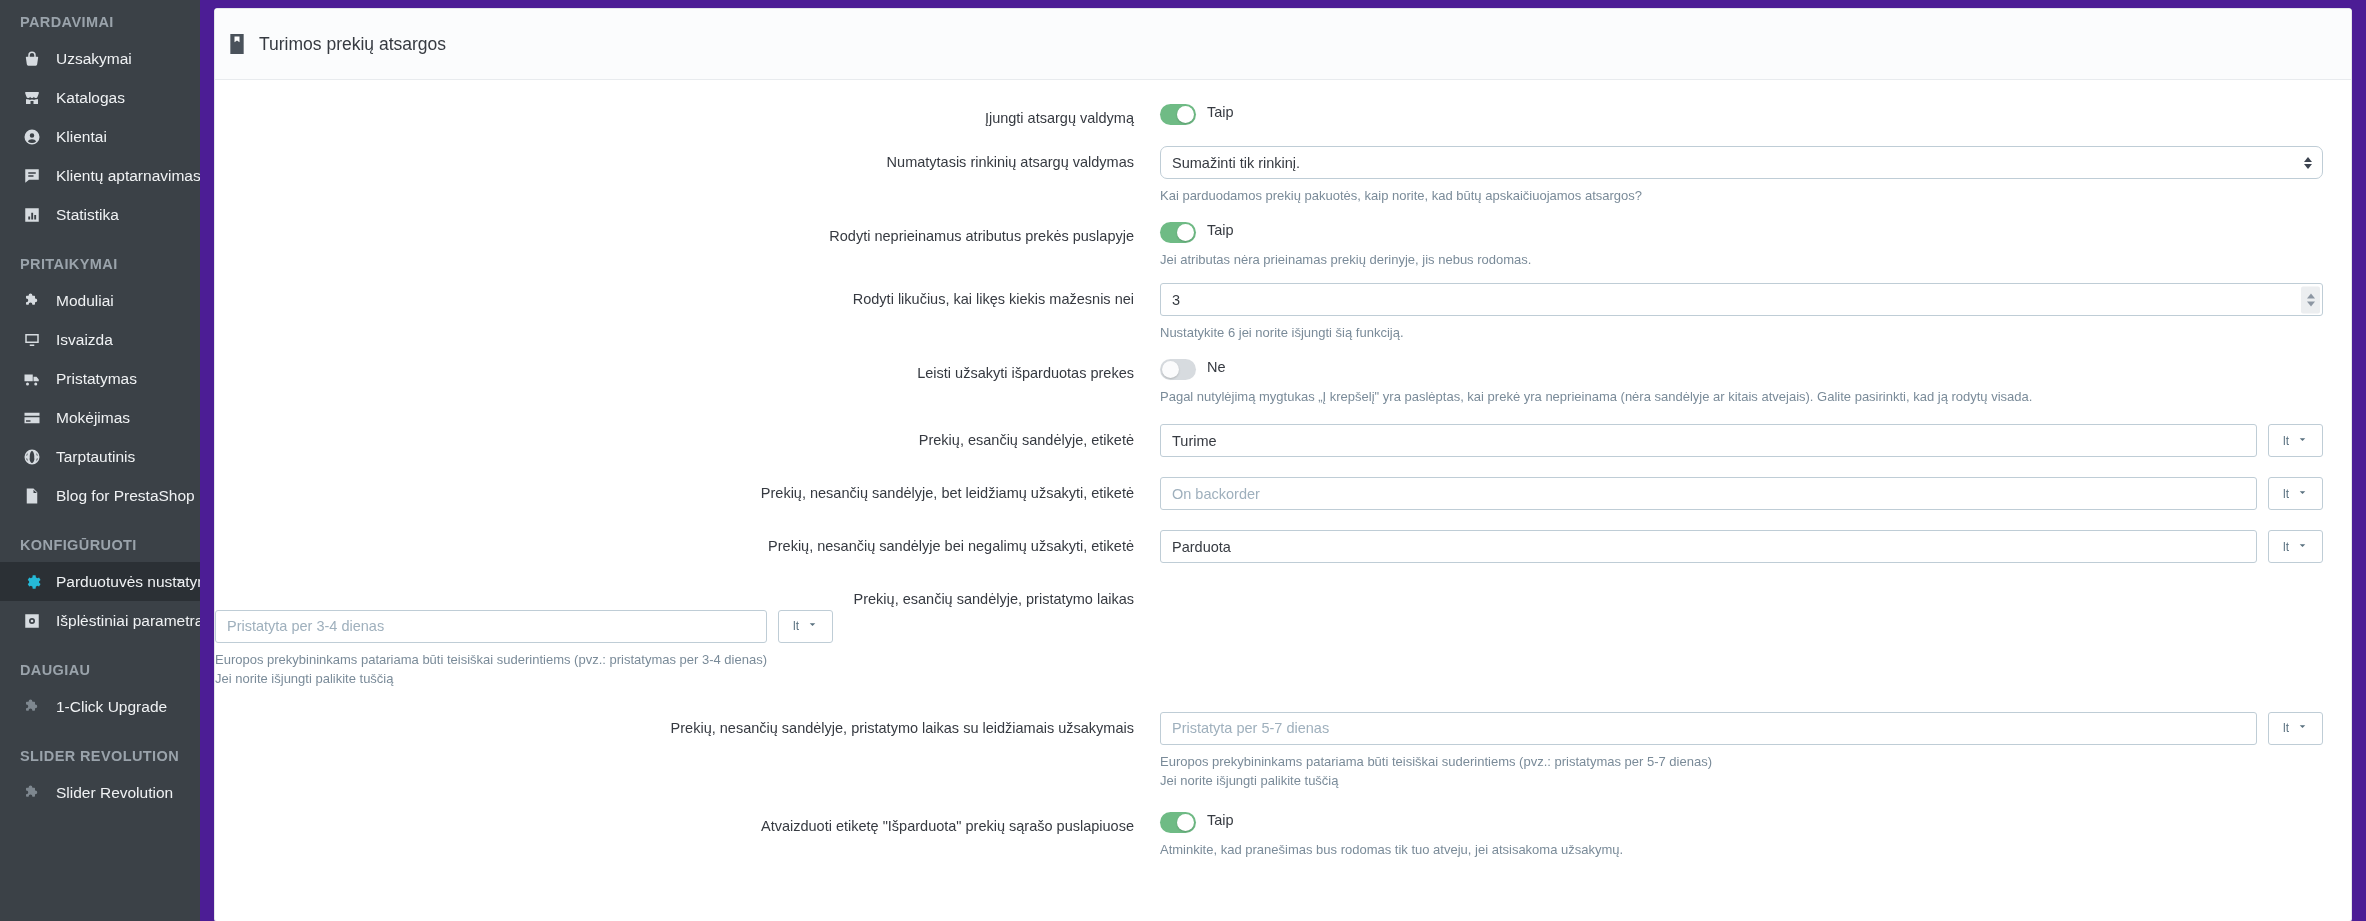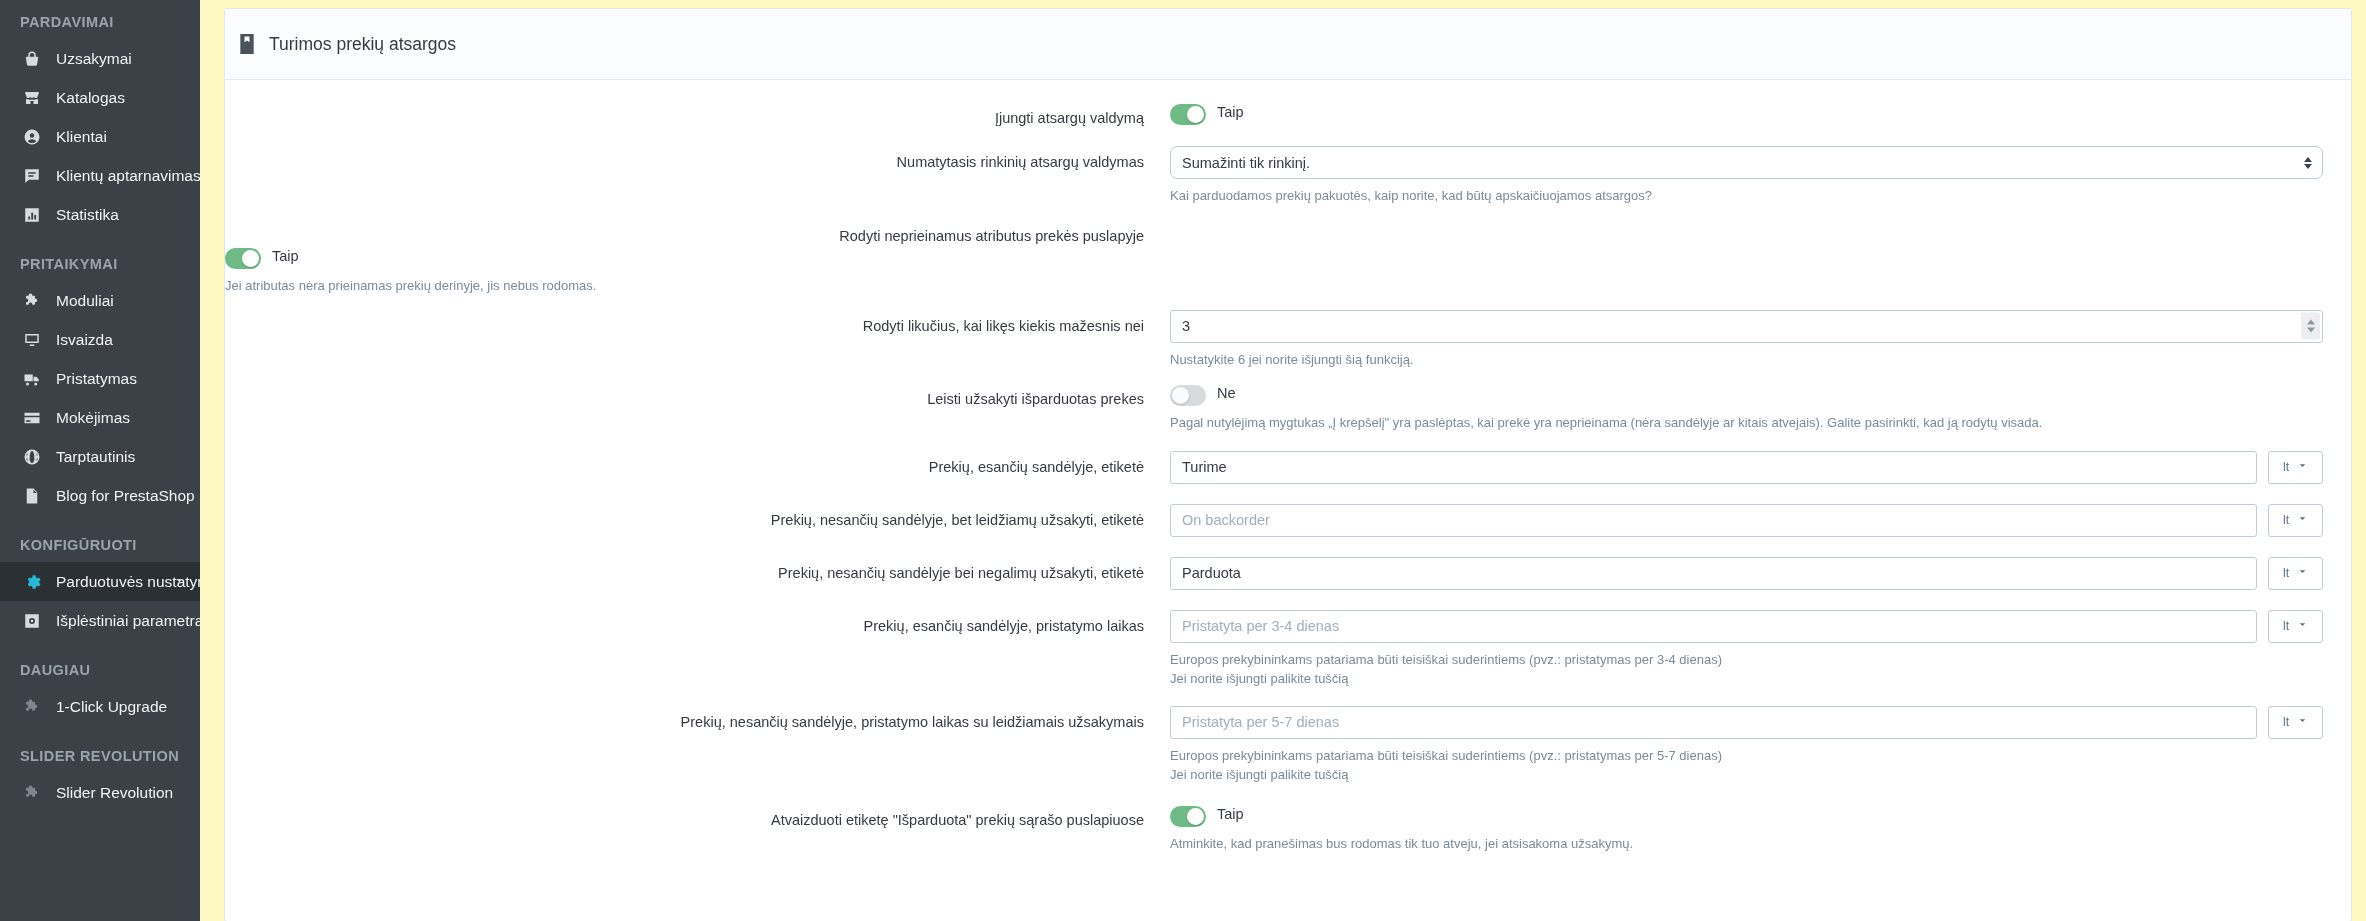--- a/index.html
+++ b/index.html
@@ -50,24 +50,24 @@
     position: absolute; right: 14px; top: 50%; transform: translateY(-50%);
     color: #cfd5da;
   }
   .nav-item.active .ico svg { fill: #25b9d7; }
   .nav-item .ico svg { fill: #d6dbe0; }
   .nav-item.dim .ico svg { fill: #7e878f; }
 
   
   .main {
     flex: 1 1 auto;
-    background: #fef9c3;
+    background: #4c1d95;
     height: 921px;
     overflow: hidden;
-    padding: 8px 14px 0 24px;
+    padding: 8px 14px 0 14px;
   }
   .panel {
     background: #ffffff;
     border: 1px solid #e3e6ea;
     border-radius: 3px;
     width: 100%;
     min-height: 914px;
   }
   .panel-head {
     display: flex; align-items: center; gap: 12px;
@@ -360,21 +360,21 @@
               </select>
               <span class="sel-arrows">
                   <i class="up"></i>
                   <i class="dn"></i>
                 </span>
             </div>
             <div class="help">Kai parduodamos prekių pakuotės, kaip norite, kad būtų apskaičiuojamos atsargos?</div>
           </div>
         </div>
 
-        <div class="frow" style="margin-bottom:14px;flex-direction:column;">
+        <div class="frow" style="margin-bottom:14px;">
           <div class="flabel">Rodyti neprieinamus atributus prekės puslapyje</div>
           <div class="fctl">
             <div class="toggle-wrap">
               <span class="switch">
                   <span class="knob"></span>
                 </span>
               <span class="toggle-state">Taip</span>
             </div>
             <div class="help">Jei atributas nėra prieinamas prekių derinyje, jis nebus rodomas.</div>
           </div>
@@ -451,21 +451,21 @@
               <div class="langbtn">
                 <span>lt</span>
                 <span class="cv"><svg width="11" height="11" viewBox="0 0 24 24" fill="#59707f">
                       <path d="M6 9l6 6 6-6z"></path>
                     </svg></span>
               </div>
             </div>
           </div>
         </div>
 
-        <div class="frow" style="margin-bottom:17px;">
+        <div class="frow" style="margin-bottom:23px;flex-direction:column;">
           <div class="flabel">Prekių, esančių sandėlyje, pristatymo laikas</div>
           <div class="fctl">
             <div class="with-lang">
               <div class="fieldcol">
                 <input class="inp" type="text" placeholder="Pristatyta per 3-4 dienas" style="">
                 <div class="help">
                   <span class="l">Europos prekybininkams patariama būti teisiškai suderintiems (pvz.: pristatymas per 3-4 dienas)</span>
                   <span class="l">Jei norite išjungti palikite tuščią</span>
                 </div>
               </div>

